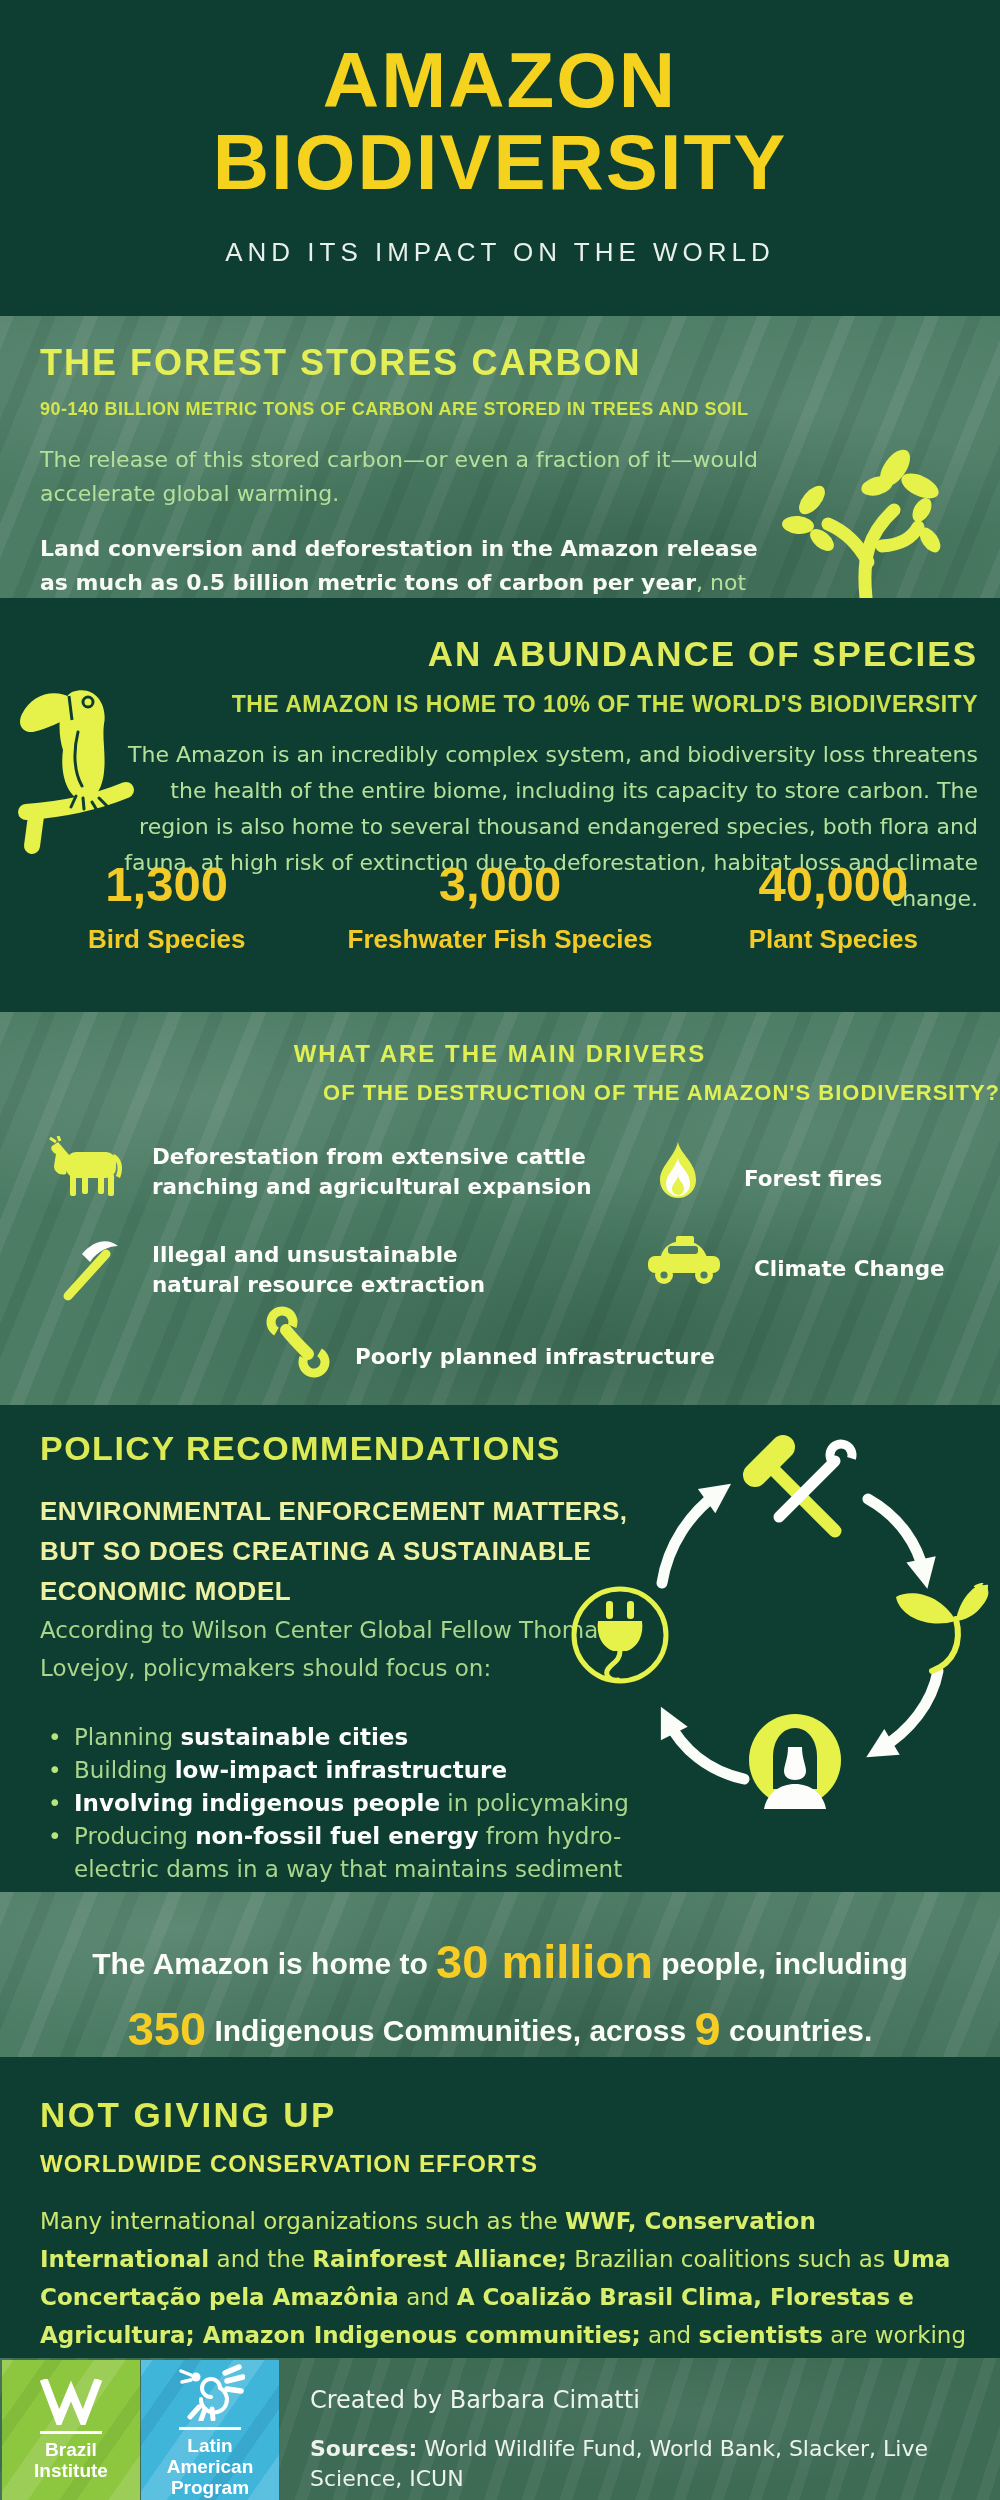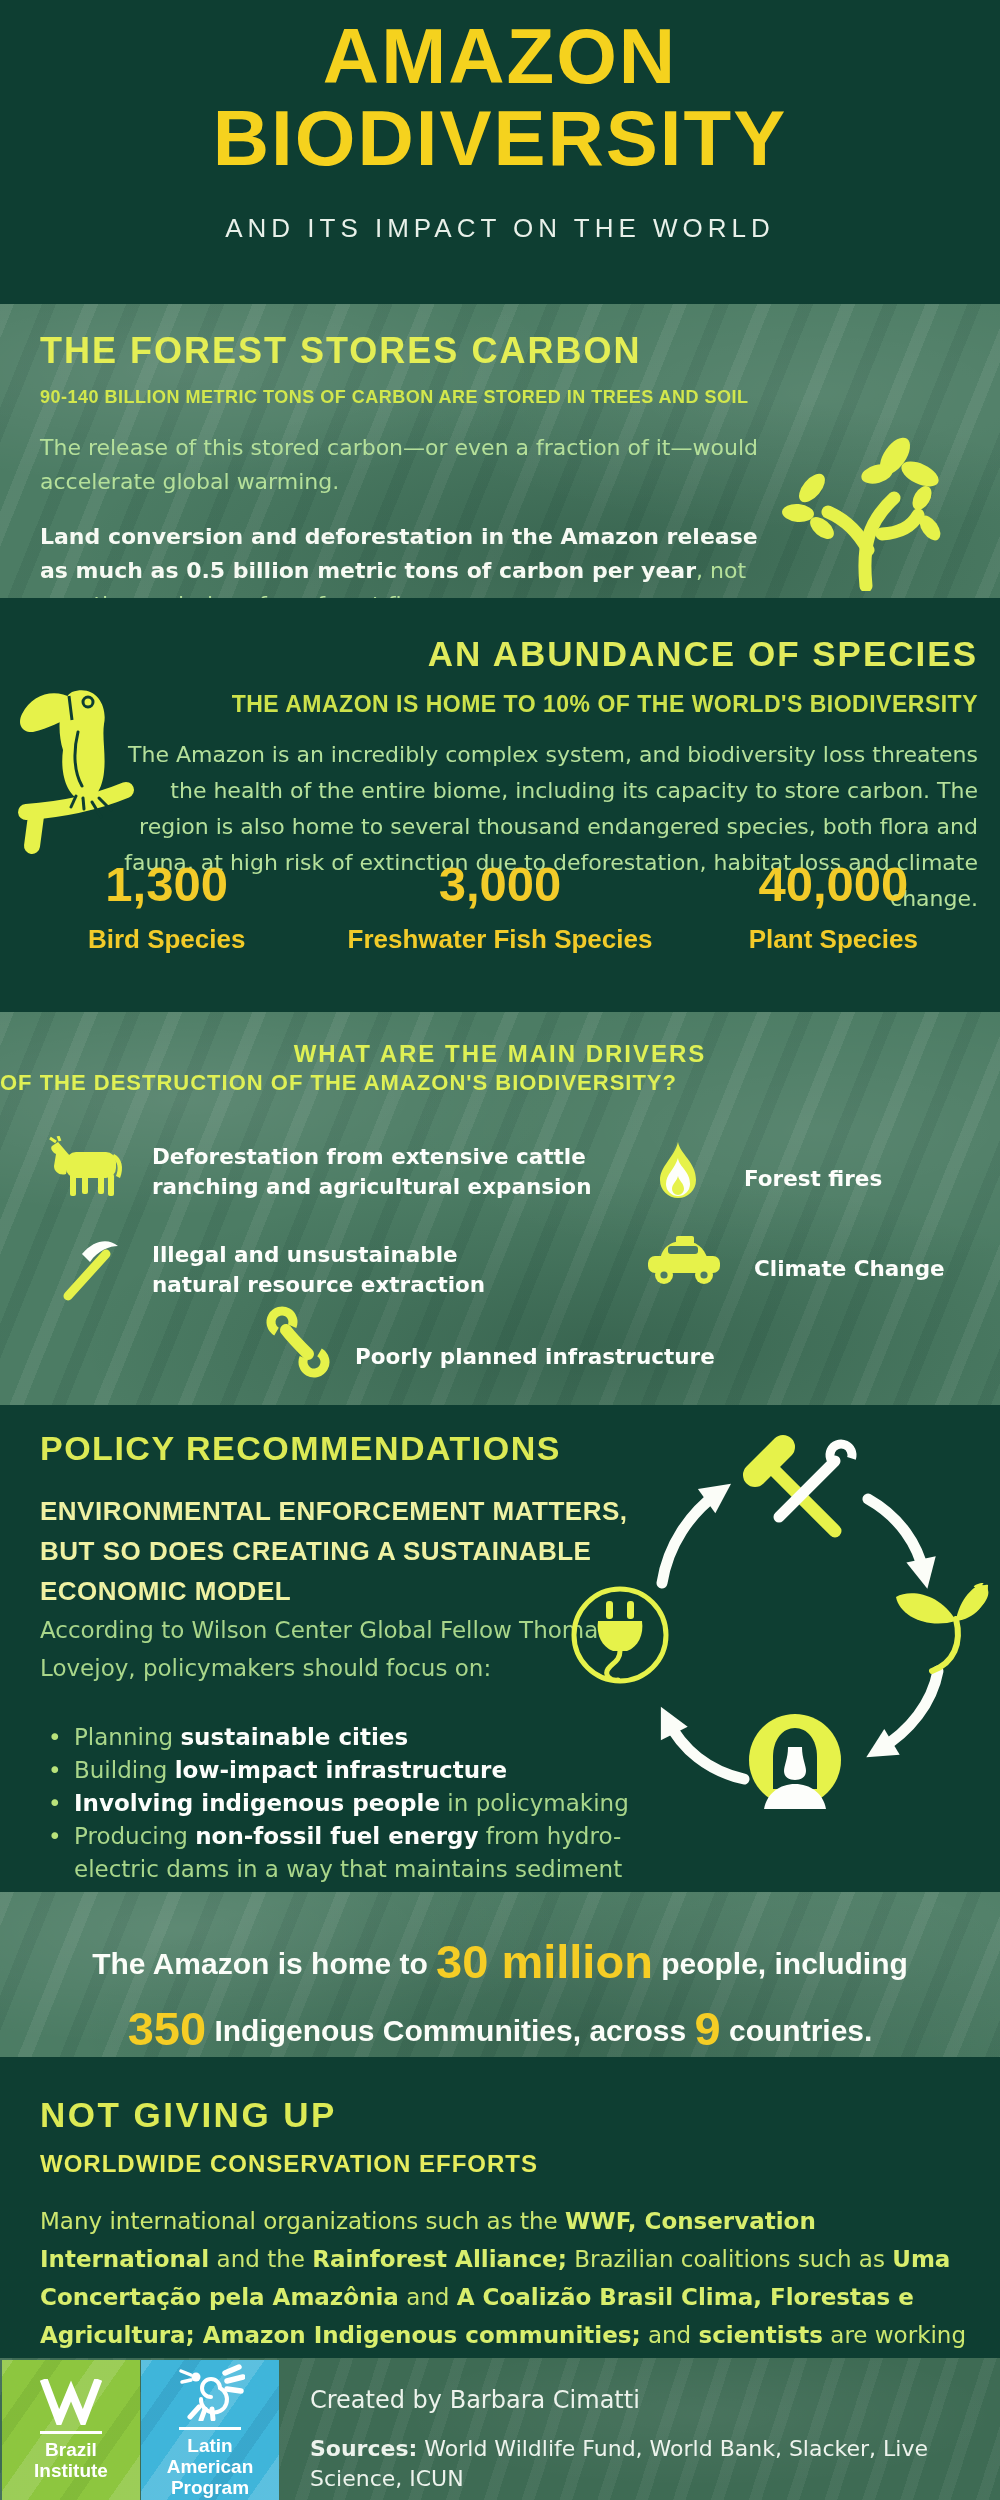--- a/index.html
+++ b/index.html
@@ -22,30 +22,30 @@
   .textured-dark {
     background:
       radial-gradient(ellipse 500px 120px at 70% 40%, rgba(255,255,255,.06), transparent 60%),
       repeating-linear-gradient(108deg, rgba(255,255,255,.05) 0 12px, rgba(0,0,0,0) 12px 36px),
       #3e6b54;
   }
 
   
   .sec-header { top:0; height:302px; text-align:center; }
   .main-title {
-    padding-top:16px; font-family:"Liberation Sans",sans-serif; font-weight:bold;
+    padding-top:40px; font-family:"Liberation Sans",sans-serif; font-weight:bold;
     font-size:78px; line-height:1.05; letter-spacing:2px; color:#f5d21e;
   }
   .main-subtitle {
     margin-top:33px; font-family:"Liberation Sans",sans-serif;
     font-size:26px; letter-spacing:5px; color:#e8f0e9; font-weight:400;
   }
 
   
-  .sec-carbon { top:304px; height:296px; padding:26px 40px 0 40px; }
+  .sec-carbon { top:316px; height:296px; padding:26px 40px 0 40px; }
   h2.sec-title {
     font-family:"Liberation Sans",sans-serif; font-weight:bold;
     font-size:36px; letter-spacing:2px; color:#e4ee55;
   }
   .sec-carbon h3 {
     margin-top:15px; font-family:Liberation Sans, sans-serif; font-weight:bold;
     font-size:18px; letter-spacing:.5px; color:#d2e74d;
   }
   .carbon-p1 { margin-top:23px; max-width:735px; font-size:22px; line-height:34px; color:#b5e09a; }
   .carbon-p2 { margin-top:21px; max-width:745px; font-size:22px; line-height:34px; color:#b5e09a; }
@@ -59,21 +59,21 @@
   .species-p { margin-top:19px; margin-left:auto; width:880px; font-size:22px; line-height:36px; color:#b5e09a; }
   .toucan-icon { position:absolute; left:12px; top:62px; }
   .stats { position:absolute; left:0; top:258px; width:1000px; display:flex; text-align:center; }
   .stat { flex:1; }
   .stat-value { font-family:"Liberation Sans",sans-serif; font-weight:bold; font-size:49px; color:#f2cb29; }
   .stat-label { margin-top:12px; font-family:"Liberation Sans",sans-serif; font-weight:bold; font-size:26px; color:#f2cb29; }
 
   
   .sec-drivers { top:1012px; height:393px; }
   .sec-drivers h2 { padding-top:28px; text-align:center; font-family:"Liberation Sans",sans-serif; font-weight:bold; font-size:24px; letter-spacing:2px; color:#dff055; }
-  .sec-drivers h3 { margin-top:2px; text-align:left; font-family:"Liberation Sans",sans-serif; font-weight:bold; font-size:22px; letter-spacing:1px; color:#dff055; }
+  .sec-drivers h3 { margin-top:12px; text-align:right; font-family:"Liberation Sans",sans-serif; font-weight:bold; font-size:22px; letter-spacing:1px; color:#dff055; }
   .drv-label { position:absolute; color:#fdfefb; font-weight:bold; font-size:21.5px; line-height:30px; }
   .drv-icon { position:absolute; }
   .drv-label.d1 { left:152px; top:130px; width:440px; }
   .drv-label.d2 { left:152px; top:228px; width:390px; }
   .drv-label.d3 { left:355px; top:330px; width:430px; }
   .drv-label.d4 { left:744px; top:152px; width:210px; }
   .drv-label.d5 { left:754px; top:242px; width:230px; }
   .drv-icon.i1 { left:48px;  top:124px; }
   .drv-icon.i2 { left:58px;  top:222px; }
   .drv-icon.i3 { left:262px; top:292px; }

